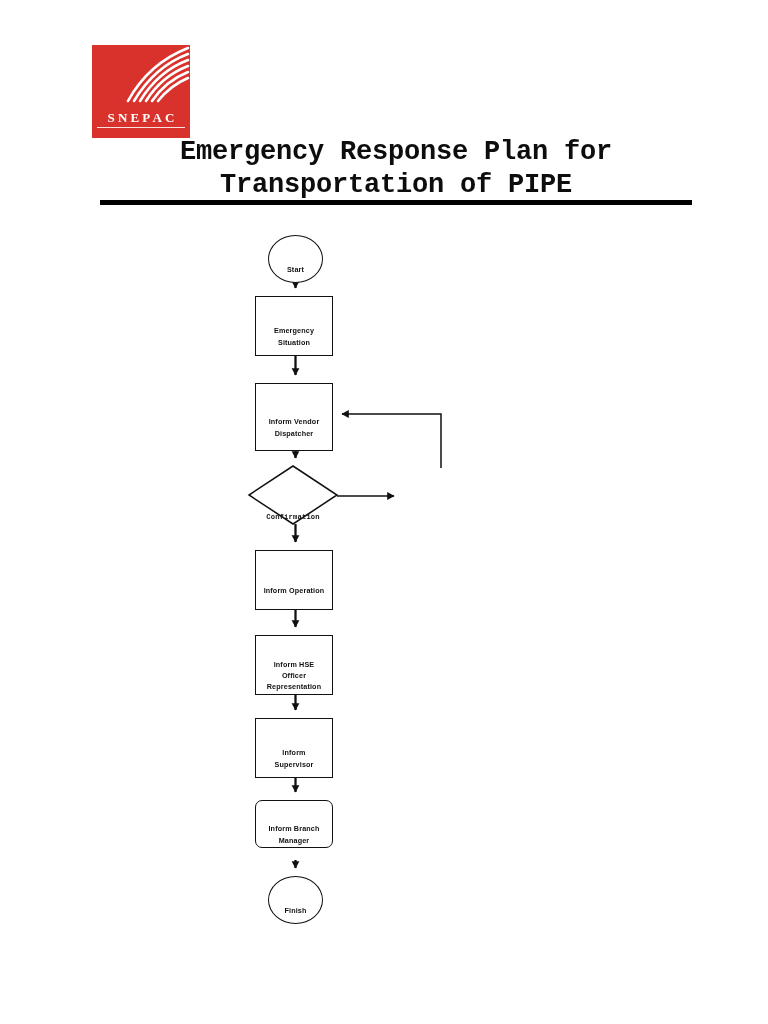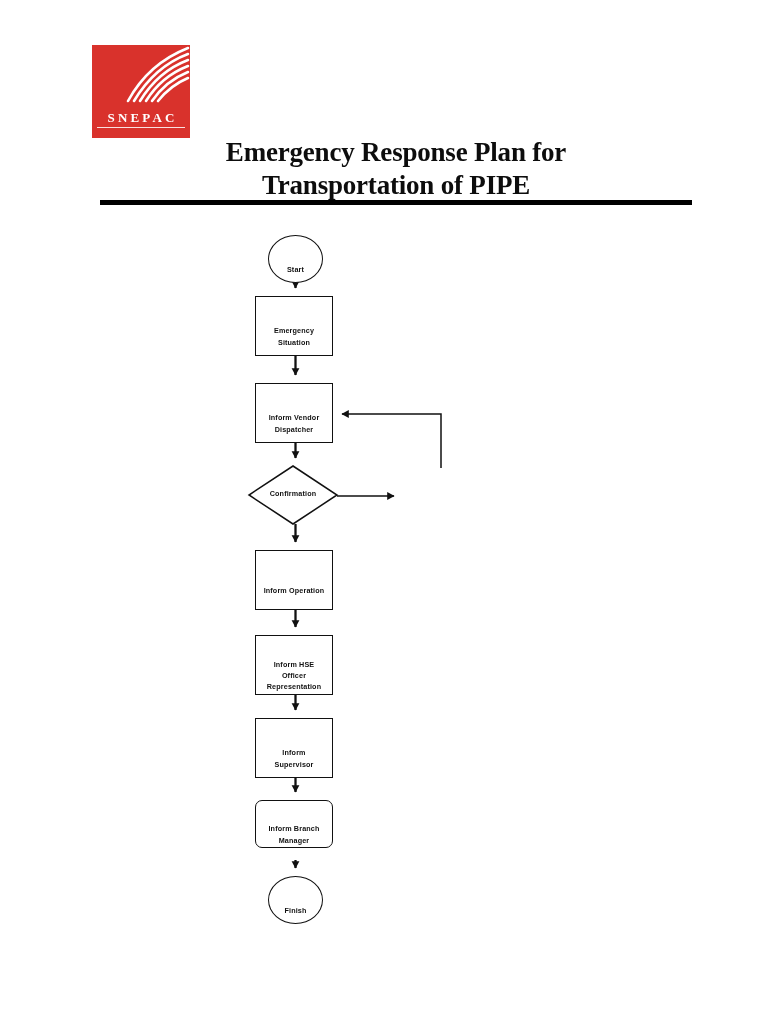--- a/index.html
+++ b/index.html
@@ -65,21 +65,21 @@
 
   
   .title-block {
     position: absolute;
     left: 100px;
     top: 136px;
     width: 592px;
     text-align: center;
   }
   .title-line {
-    font-family: Liberation Serif, serif;
+    font-family: Liberation Mono, monospace;
     font-size: 27px;
     font-weight: bold;
     line-height: 1.22;
     color: #0d0d0d;
     letter-spacing: -0.2px;
   }
   .title-rule {
     position: absolute;
     left: 100px;
     top: 200px;
@@ -210,26 +210,26 @@
 
     <div class="node node-terminator" style="left:268px; top:235px; width:55px; height:48px;">
       <span>Start</span>
     </div>
 
     <div class="node node-box" style="left:255px; top:296px; width:78px; height:60px;">
       <span>Emergency
 Situation</span>
     </div>
 
-    <div class="node node-box" style="left:255px; top:383px; width:78px; height:60px;">
+    <div class="node node-box" style="left:255px; top:383px; width:78px; height:68px;">
       <span>Inform Vendor
 Dispatcher</span>
     </div>
 
-    <div class="node node-diamond-label" style="left:249px; top:454px; width:88px; height:58px;">
+    <div class="node node-diamond-label" style="left:249px; top:478px; width:88px; height:58px;font-family:Liberation Mono, monospace;">
       <span>Confirmation</span>
     </div>
 
 
     <div class="node node-box" style="left:255px; top:550px; width:78px; height:60px;">
       <span>Inform Operation</span>
     </div>
 
     <div class="node node-box" style="left:255px; top:635px; width:78px; height:60px;">
       <span>Inform HSE

